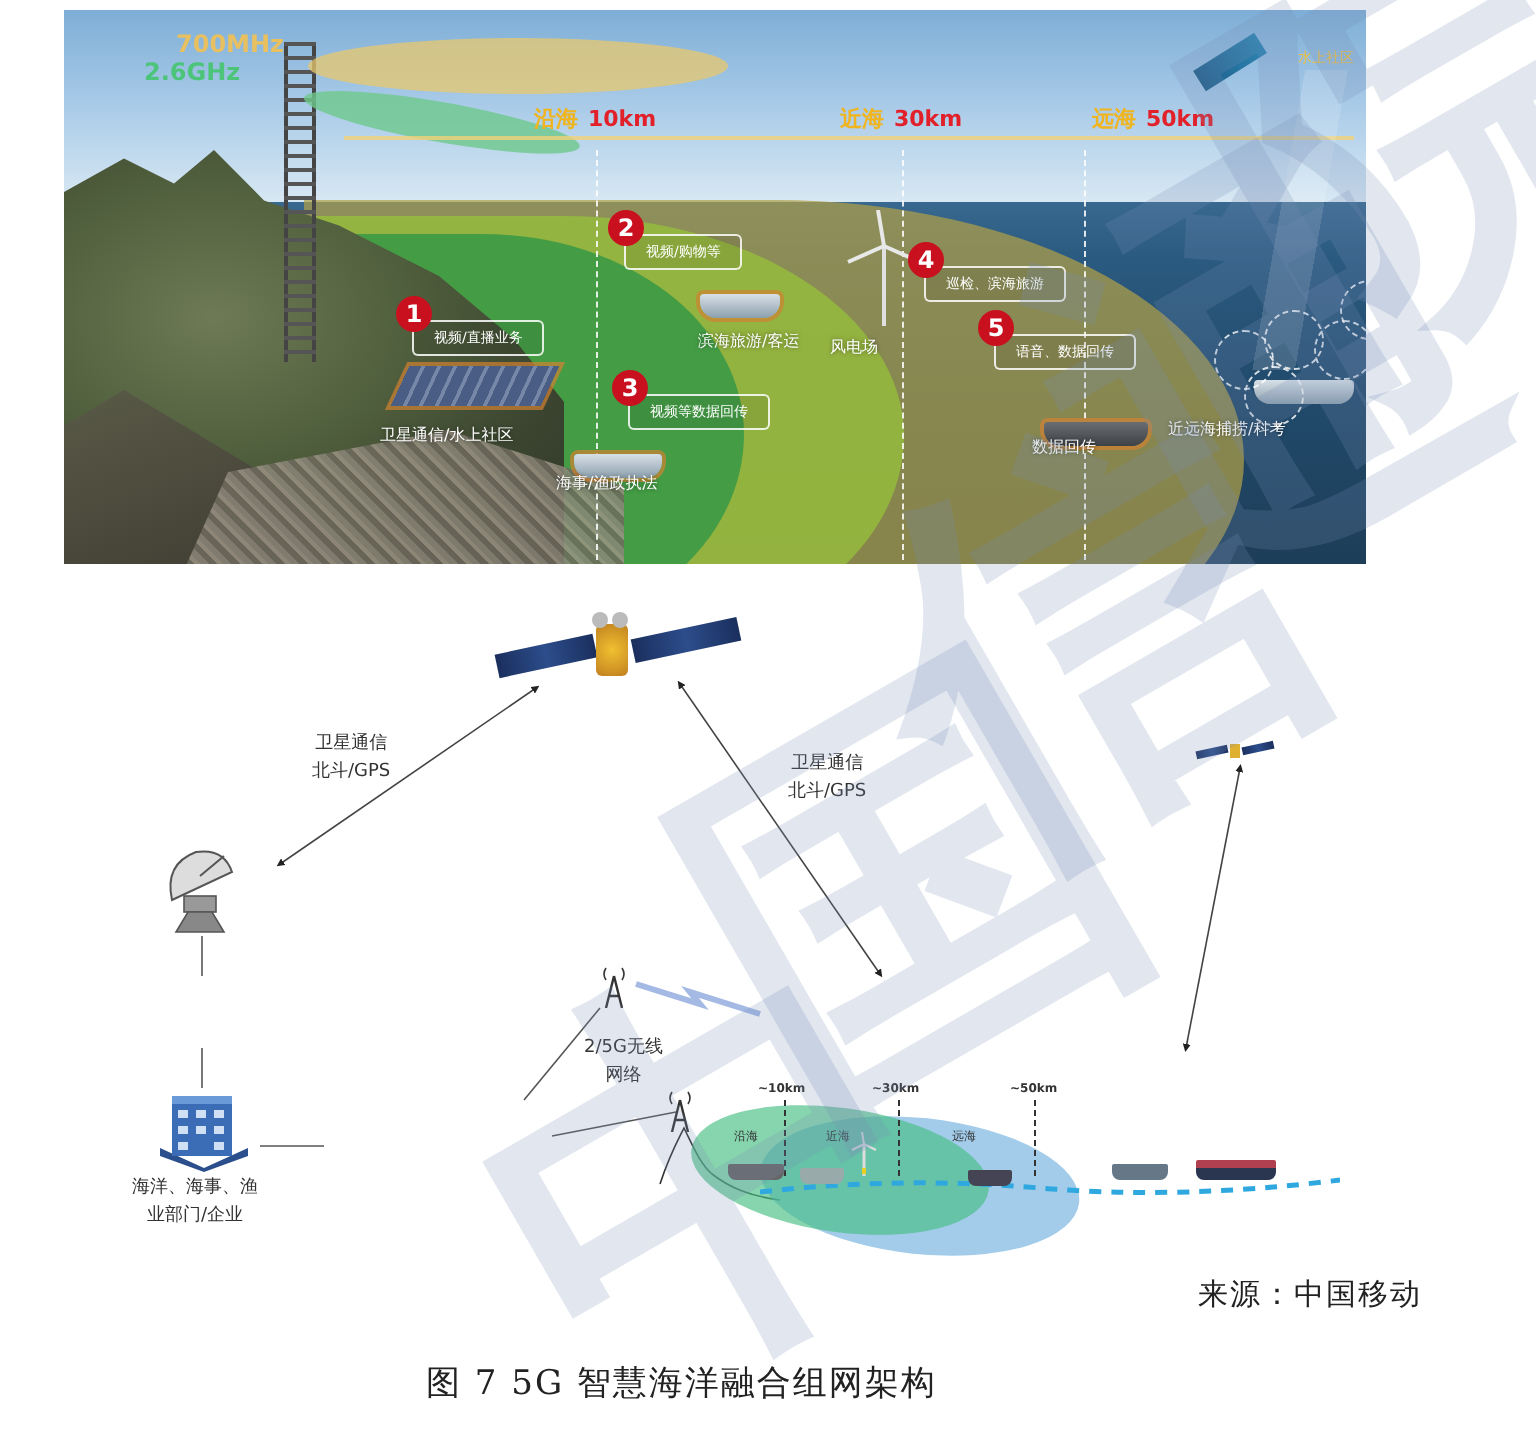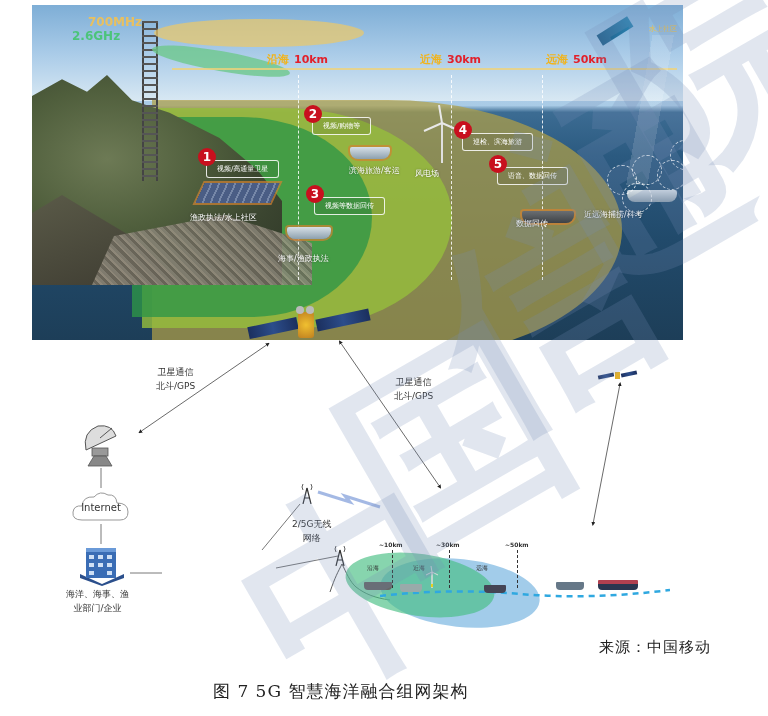--- a/index.html
+++ b/index.html
@@ -1,21 +1,21 @@
 <!DOCTYPE html>
 <html><head>
 <meta charset="utf-8">
 <style>
   * { box-sizing: border-box; margin: 0; padding: 0; }
   html, body { width: 768px; height: 716px; background: #ffffff; overflow: hidden; }
   body { position: relative; font-family: "DejaVu Sans", "Liberation Sans", sans-serif; color: #333; }
 
   
   #photo {
-    position: absolute; left: 32px; top: 5px; width: 651px; height: 335px; overflow: hidden;
+    position: absolute; left: 32px; top: 5px; width: 651px; height: 277px; overflow: hidden;
     background: linear-gradient(180deg, #cfe3f3 0%, #b9d5ec 18%, #a9cbe6 30%, #3c6c93 32%, #2b5a80 45%, #214a6b 70%, #1d3e58 100%);
   }
   #photo .sky-glow { position:absolute; left:0; top:0; width:100%; height:96px;
     background: linear-gradient(180deg, #7eaed6 0%, #a9cbe8 50%, #d8e8f3 100%); }
   #photo .mountain { position:absolute; left:0; top:70px; width:250px; height:210px;
     background: radial-gradient(ellipse at 30% 40%, #6d7a55 0%, #4f5e3c 40%, #3b4530 70%, #2d3626 100%);
     clip-path: polygon(0 10%, 12% 2%, 22% 8%, 30% 0, 40% 12%, 55% 18%, 75% 30%, 90% 45%, 100% 60%, 100% 100%, 0 100%); }
   #photo .mountain2 { position:absolute; left:0; top:190px; width:150px; height:90px;
     background: linear-gradient(160deg, #5a5a48, #3c3a30);
     clip-path: polygon(0 20%, 20% 0, 45% 25%, 70% 50%, 100% 100%, 0 100%); }
@@ -110,21 +110,21 @@
   <div class="vline" style="left:266px;"></div>
   <div class="vline" style="left:419px;"></div>
   <div class="vline" style="left:510px;"></div>
 
   <div class="sat-beams"></div>
   <div class="sat-top"></div>
   <div class="sat-top-label">水上社区</div>
 
   <div class="service" style="left:174px; top:155px;">
     <div class="num">1</div>
-    <div class="box">视频/高通量卫星</div>
+    <div class="box">视频/直播业务</div>
   </div>
   <div class="service" style="left:280px; top:112px;">
     <div class="num">2</div>
     <div class="box">视频/购物等</div>
   </div>
   <div class="service" style="left:282px; top:192px;">
     <div class="num">3</div>
     <div class="box">视频等数据回传</div>
   </div>
   <div class="service" style="left:430px; top:128px;">
@@ -146,23 +146,23 @@
     <line x1="20" y1="18" x2="17" y2="0" stroke="#e8e8e8" stroke-width="2"></line>
     <line x1="20" y1="18" x2="2" y2="26" stroke="#e8e8e8" stroke-width="2"></line>
     <line x1="20" y1="18" x2="38" y2="26" stroke="#e8e8e8" stroke-width="2"></line>
   </svg>
   <div class="circle" style="left:575px; top:160px;"></div>
   <div class="circle" style="left:600px; top:150px;"></div>
   <div class="circle" style="left:625px; top:155px;"></div>
   <div class="circle" style="left:590px; top:178px;"></div>
   <div class="circle" style="left:638px; top:135px;"></div>
 
-  <div class="scene-label" style="left:158px; top:207px;">渔政执法/水上社区</div>
+  <div class="scene-label" style="left:158px; top:207px;">卫星通信/水上社区</div>
   <div class="scene-label" style="left:317px; top:160px;">滨海旅游/客运</div>
-  <div class="scene-label" style="left:246px; top:248px;text-align:center;">海事/渔政执法</div>
+  <div class="scene-label" style="left:246px; top:231px;text-align:center;">海事/渔政执法</div>
   <div class="scene-label" style="left:383px; top:163px;">风电场</div>
   <div class="scene-label" style="left:484px; top:213px;">数据回传</div>
   <div class="scene-label" style="left:552px; top:204px;">近远海捕捞/科考</div>
 </div>
 
 <div id="diagram">
   <svg class="lines" viewBox="0 0 768 355">
     <defs>
       <marker id="ah" viewBox="0 0 10 10" refX="5" refY="5" markerWidth="5" markerHeight="5" orient="auto-start-reverse">
         <path d="M0,0 L10,5 L0,10 z" fill="#222"></path>
@@ -206,26 +206,20 @@
     <div>北斗/GPS</div>
   </div>
 
   <svg class="dish" viewBox="0 0 46 46">
     <path d="M8,28 Q4,10 20,4 Q34,2 38,14 Z" fill="#ddd" stroke="#555" stroke-width="1"></path>
     <line x1="22" y1="16" x2="34" y2="6" stroke="#555" stroke-width="1"></line>
     <rect x="14" y="26" width="16" height="8" fill="#999" stroke="#555" stroke-width=".8"></rect>
     <path d="M10,44 L16,34 L28,34 L34,44 Z" fill="#888" stroke="#555" stroke-width=".8"></path>
   </svg>
 
-  <div class="cloud-internet">
-    <svg viewBox="0 0 62 36" width="62" height="36" style="position:absolute;left:0;top:0;">
-      <path d="M12,32 Q2,32 3,24 Q4,17 12,18 Q13,8 24,9 Q30,2 38,7 Q46,6 47,15 Q58,15 58,24 Q58,32 50,32 Z" fill="#fff" stroke="#999" stroke-width="1"></path>
-    </svg>
-    <div class="dtext" style="left:0; width:62px; top:12px; font-size:10px;">Internet</div>
-  </div>
 
   <svg class="building" viewBox="0 0 50 42">
     <polygon points="4,30 26,40 48,30 48,34 26,42 4,34" fill="#2b4f8c"></polygon>
     <rect x="10" y="4" width="30" height="30" fill="#3a6db5"></rect>
     <rect x="10" y="4" width="30" height="4" fill="#6a9ad8"></rect>
     <g fill="#cfe0f5">
       <rect x="13" y="11" width="5" height="4"></rect>
         <rect x="22" y="11" width="5" height="4"></rect>
         <rect x="31" y="11" width="5" height="4"></rect>
       <rect x="13" y="19" width="5" height="4"></rect>

